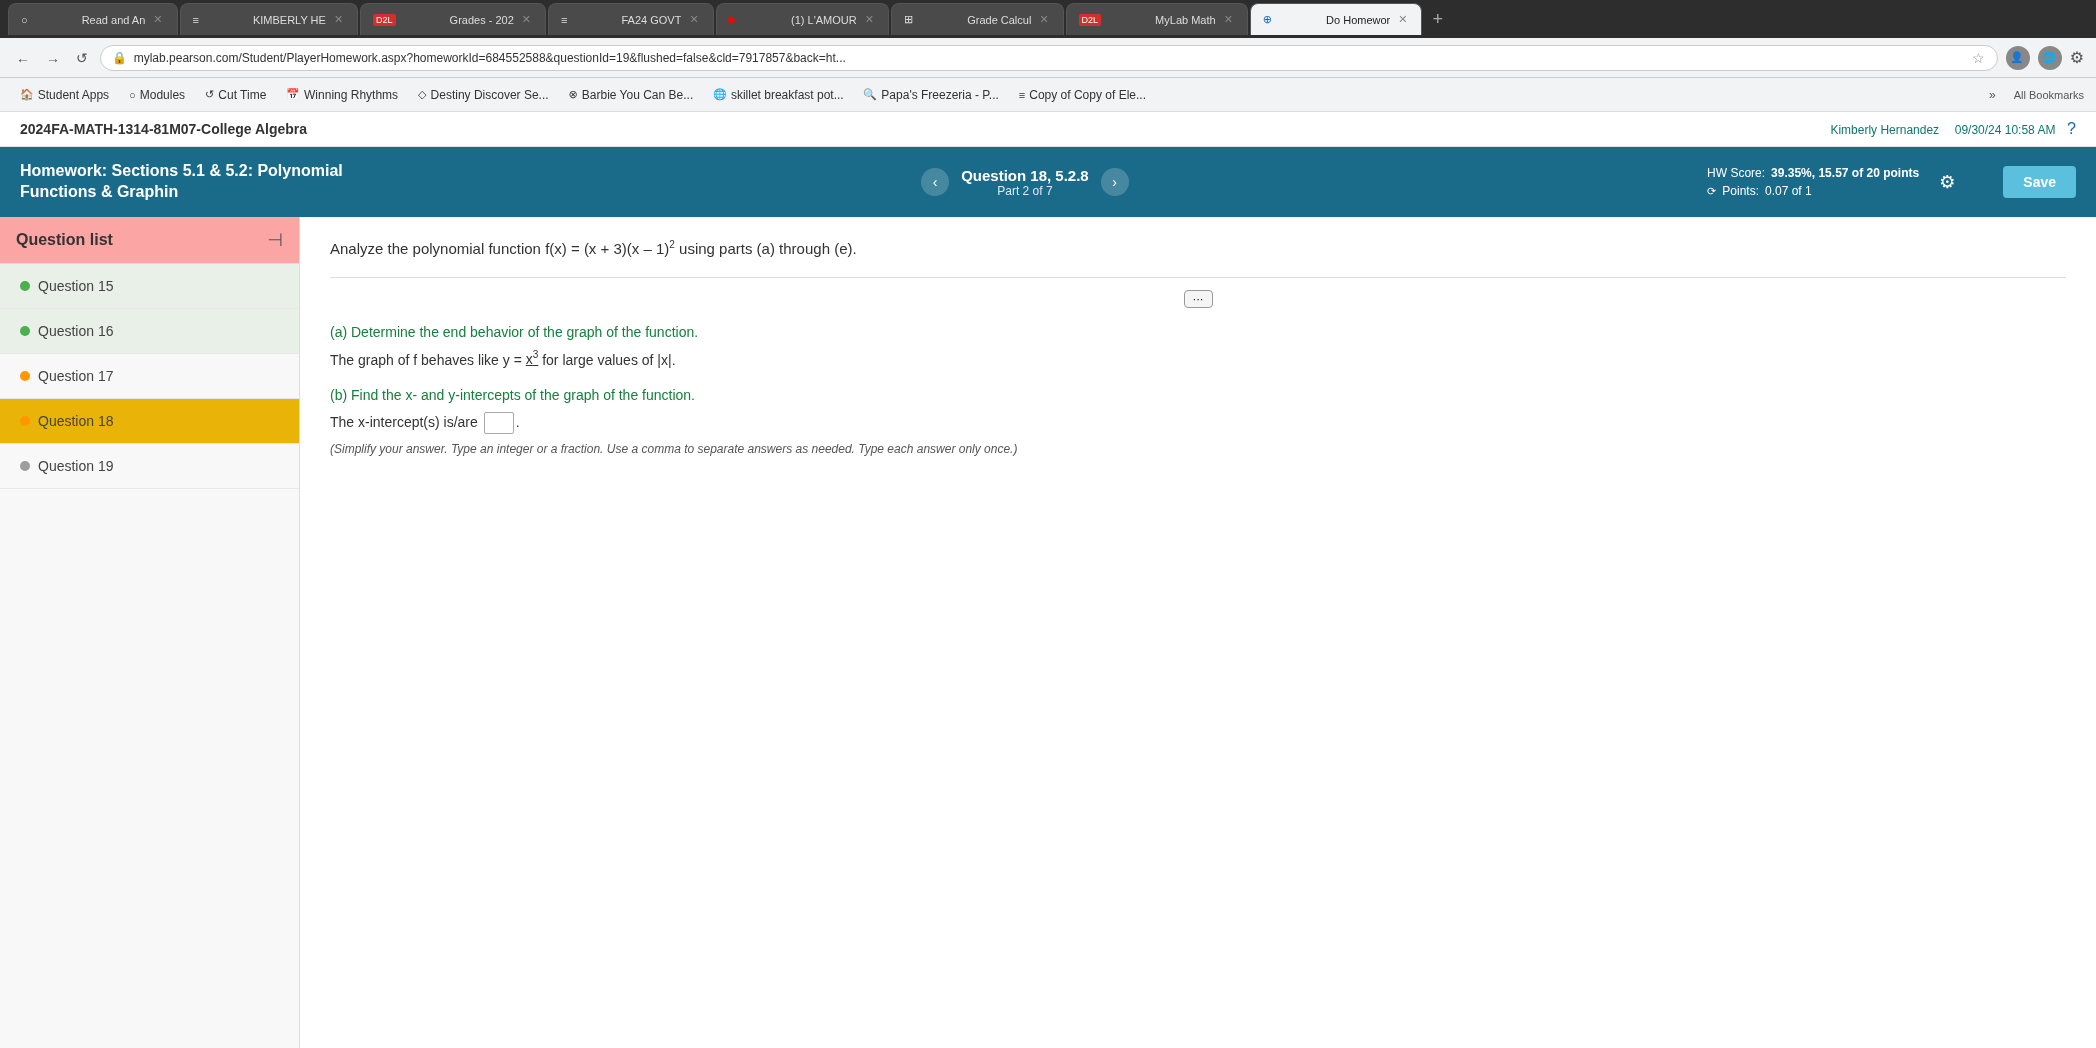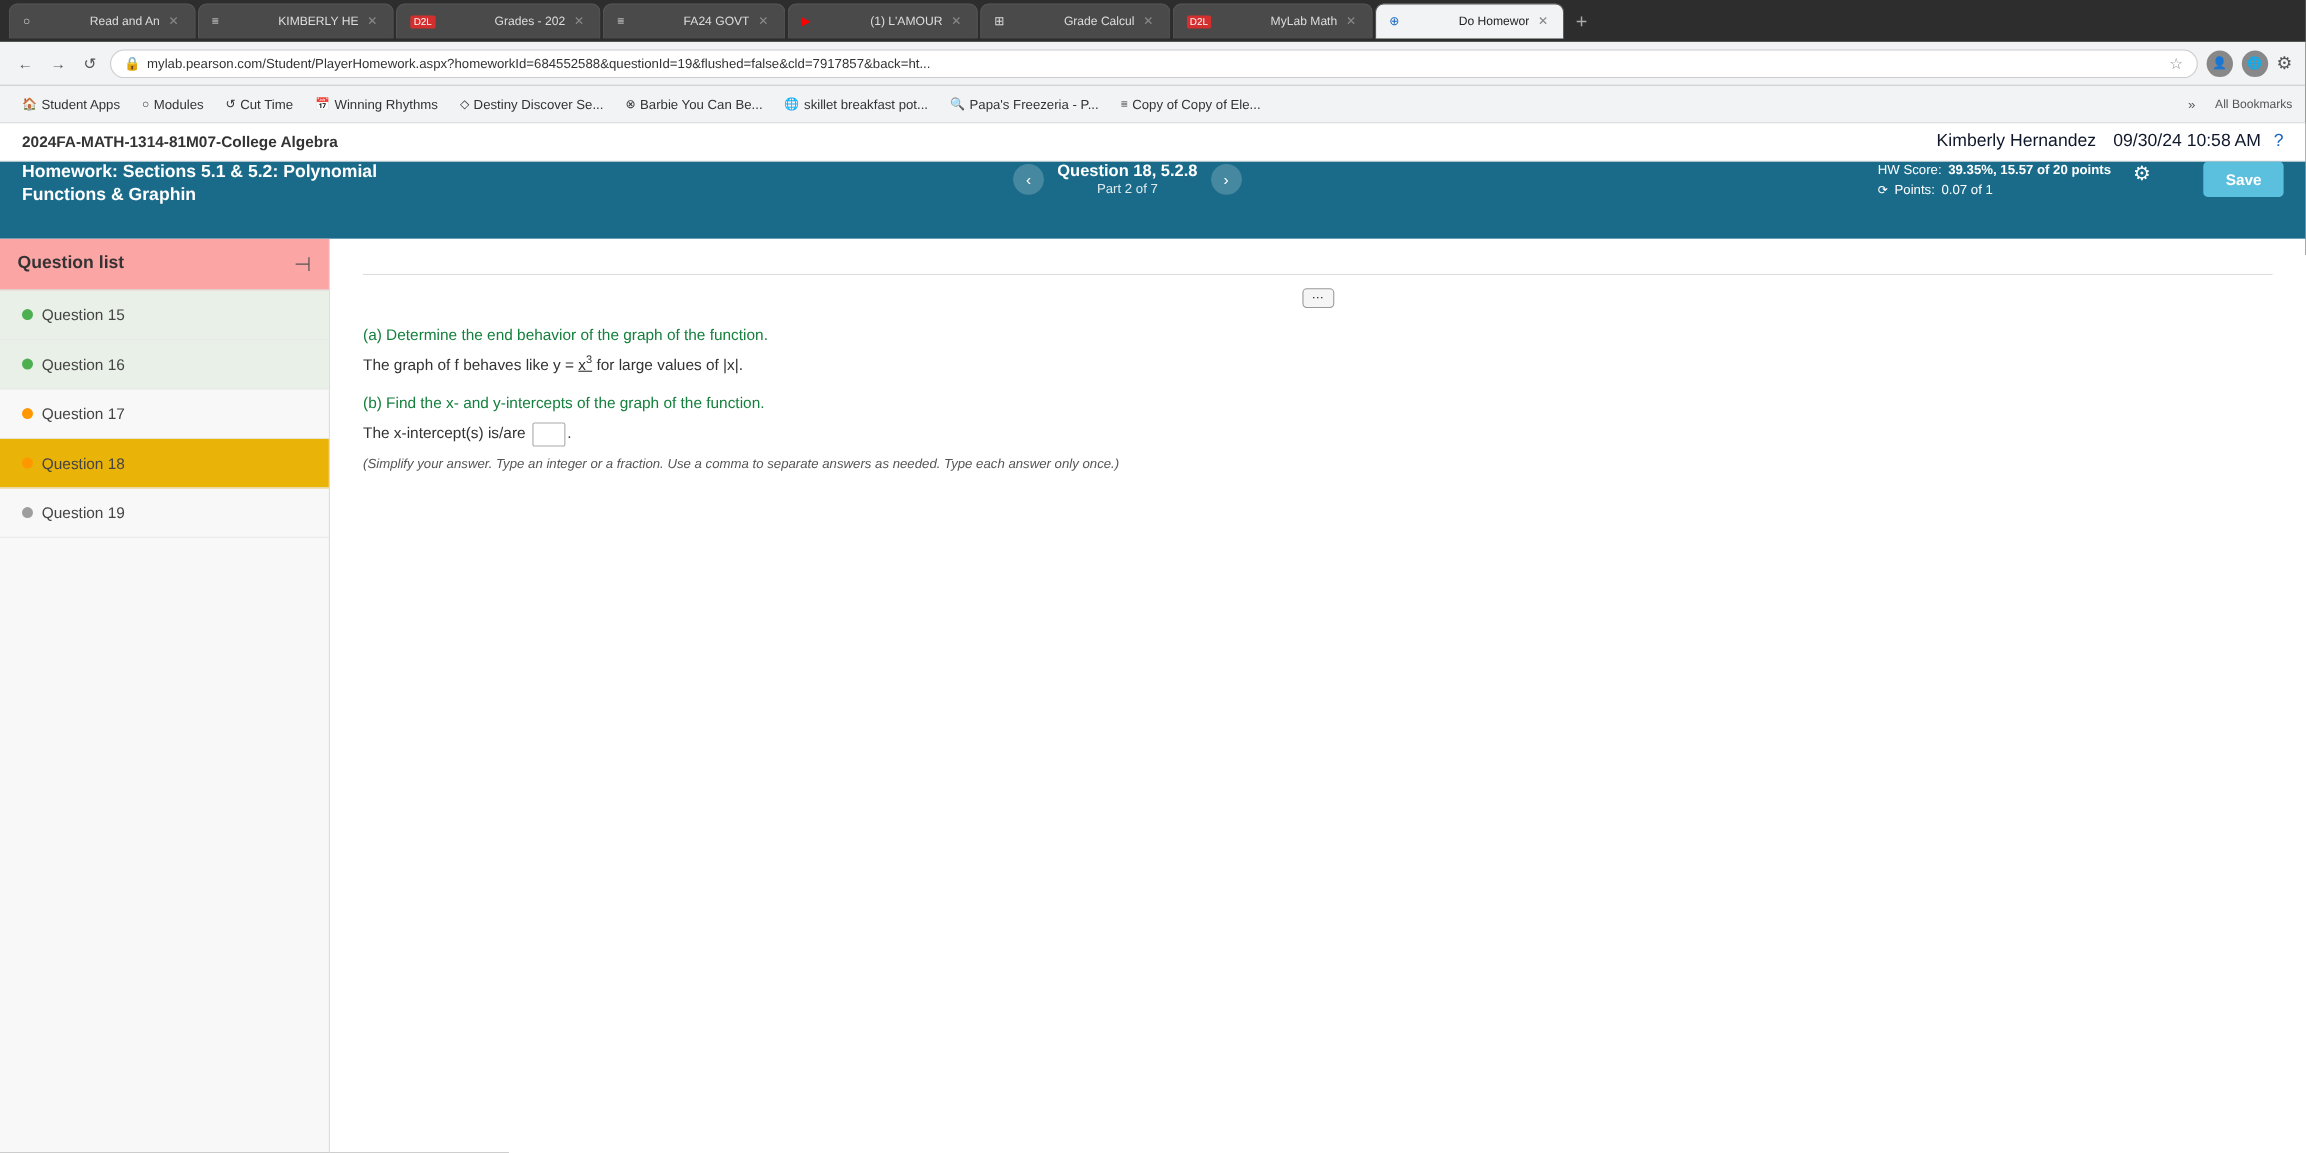--- a/index.html
+++ b/index.html
@@ -51,25 +51,25 @@
 
     
     .page-content { flex: 1; background: #fff; display: flex; flex-direction: column; overflow: hidden; }
 
     
     .course-header {
       display: flex; align-items: center; justify-content: space-between;
       padding: 8px 20px; background: #fff; border-bottom: 1px solid #e0e0e0;
     }
     .course-title { font-size: 14px; font-weight: bold; color: #333; }
-    .user-info { font-size: 16px; color: #0f172a; }
+    .user-info { font-size: 12px; color: #0f766e; }
 
     
     .hw-header {
-      background: #1a6b8a; color: white; display: flex; align-items: flex-start;
+      background: #1a6b8a; color: white; display: flex; align-items: center;
       padding: 0 20px; height: 70px; gap: 20px;
     }
     .hw-title-section { flex: 0 0 auto; min-width: 300px; }
     .hw-title { font-size: 16px; font-weight: bold; line-height: 1.3; }
     .hw-nav { display: flex; align-items: center; gap: 12px; flex: 1; justify-content: center; }
     .hw-nav-btn {
       background: rgba(255,255,255,0.2); border: none; color: white; width: 28px; height: 28px;
       border-radius: 50%; cursor: pointer; font-size: 14px; display: flex; align-items: center; justify-content: center;
     }
     .hw-question-info { text-align: center; }
@@ -298,20 +298,23 @@
             <span>Question 18</span>
           </div>
           <div class="sidebar-item">
             <div class="sidebar-item-dot dot-gray"></div>
             <span>Question 19</span>
           </div>
         </div>
       </div>
 
       <div class="content-area">
+        <div class="question-text">
+          Analyze the polynomial function f(x) = (x + 3)(x – 1)<sup>2</sup> using parts (a) through (e).
+        </div>
         <hr class="question-divider">
         <div style="text-align:center;">
           <button class="expand-btn">
             <span>···</span>
           </button>
         </div>
 
         <div class="part-label">(a) Determine the end behavior of the graph of the function.</div>
         <div class="part-text">
           The graph of f behaves like y = <span class="math-var">x<sup>3</sup></span> for large values of |x|.

